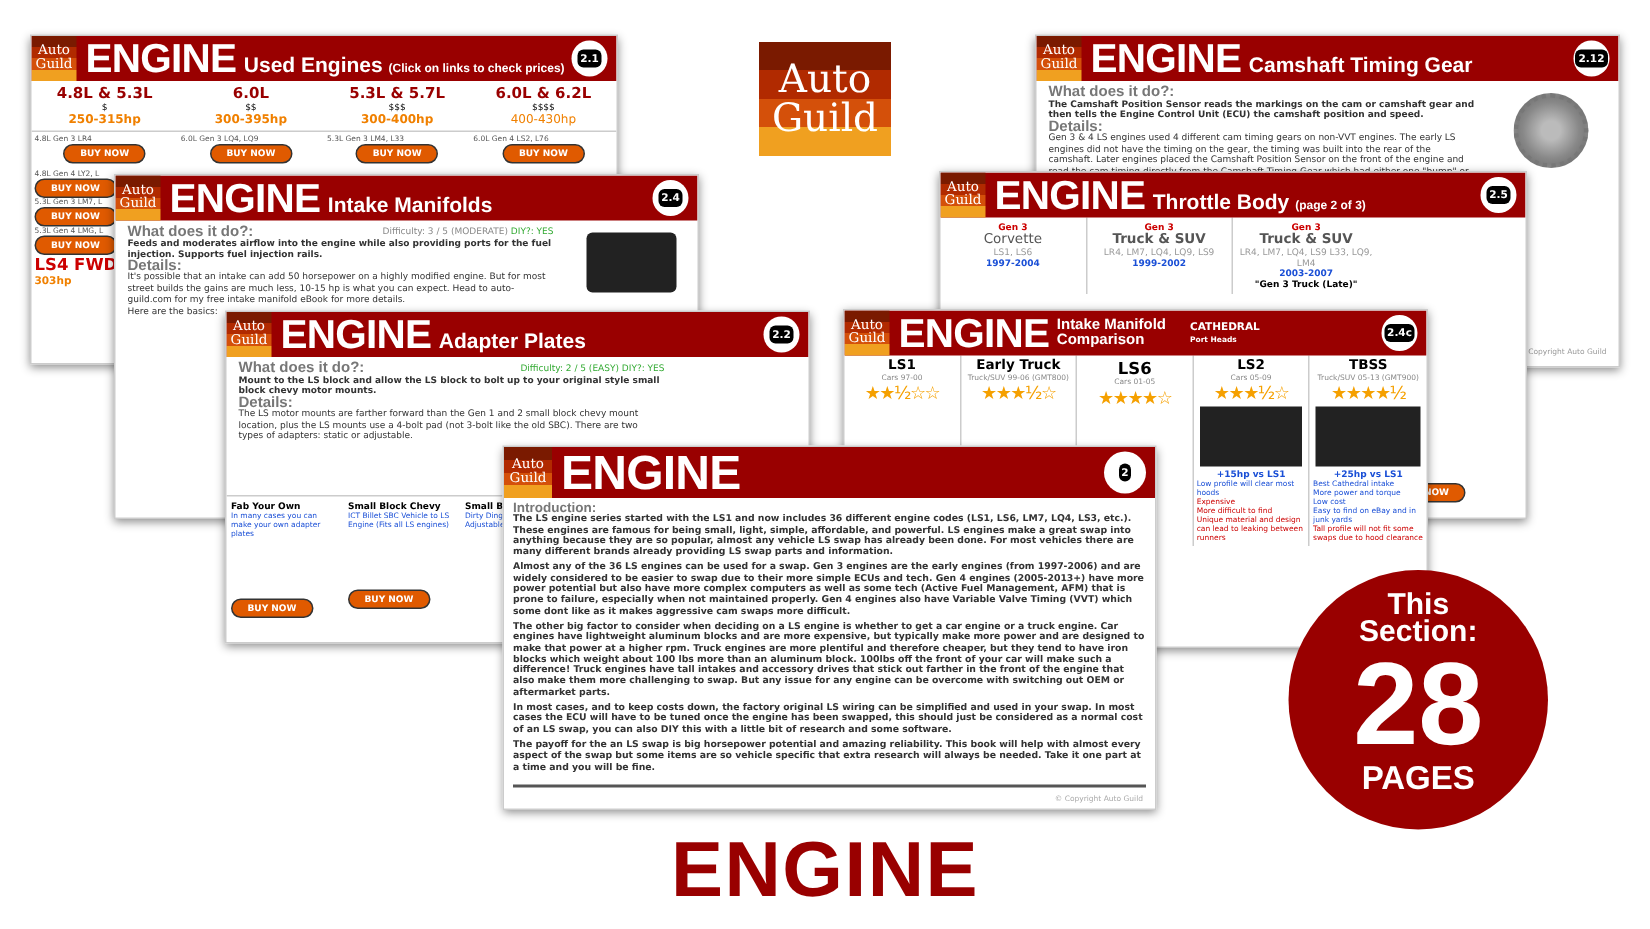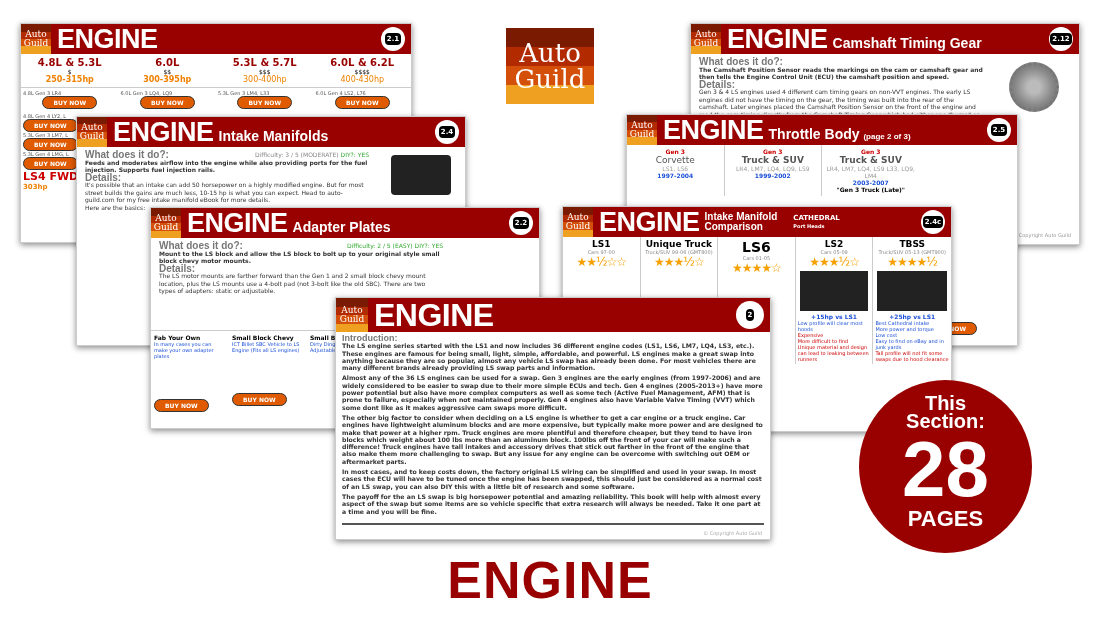--- a/index.html
+++ b/index.html
@@ -27,39 +27,40 @@
   <span>Guild</span>
 </div>
 
 <div class="page" style="left:20px;top:23px;width:392px;height:220px">
   <div class="hdr">
       <div class="logo">
         <span>Auto</span>
         <span>Guild</span>
       </div>
    <span class="eng">ENGINE</span>
+   <span class="sub"><span>Used Engines</span> <small>(Click on links to check prices)</small></span>
    <div class="badge">
         <span>2.1</span>
       </div>
     </div>
   <div style="display:flex;border-bottom:1px solid #ccc">
    <div class="col" style="width:25%;padding:3px">
         <div style="font-weight:700;font-size:10px;color:#990000">4.8L &amp; 5.3L</div>
         <div style="font-size:6px">$</div>
         <div class="org" style="font-size:8px;font-weight:700">250-315hp</div>
       </div>
    <div class="col" style="width:25%;padding:3px">
         <div style="font-weight:700;font-size:10px;color:#990000">6.0L</div>
         <div style="font-size:6px">$$</div>
         <div class="org" style="font-size:8px;font-weight:700">300-395hp</div>
       </div>
    <div class="col" style="width:25%;padding:3px">
         <div style="font-weight:700;font-size:10px;color:#990000">5.3L &amp; 5.7L</div>
         <div style="font-size:6px">$$$</div>
-        <div class="org" style="font-size:8px;font-weight:400">300-400hp</div>
+        <div class="org" style="font-size:8px;font-weight:700">300-400hp</div>
       </div>
    <div class="col" style="width:25%;padding:3px">
         <div style="font-weight:700;font-size:10px;color:#990000">6.0L &amp; 6.2L</div>
         <div style="font-size:6px">$$$$</div>
         <div class="org" style="font-size:8px;font-weight:400">400-430hp</div>
       </div>
   </div>
   <div style="display:flex;font-size:5px;color:#555">
    <div class="col" style="width:25%;padding:2px;text-align:left">
         <div>4.8L  Gen 3  LR4</div>
@@ -214,26 +215,26 @@
         <span>2.4c</span>
       </div>
     </div>
   <div style="display:flex">
    <div class="col" style="width:20%;border-right:1px solid #ccc;padding:2px">
         <div style="font-weight:700;font-size:9px">LS1</div>
         <div style="font-size:5px;color:#888">Cars 97-00</div>
         <div class="stars">★★½☆☆</div>
       </div>
    <div class="col" style="width:20%;border-right:1px solid #ccc;padding:2px">
-        <div style="font-weight:700;font-size:9px">Unique Truck</div>
+        <div style="font-weight:700;font-size:9px">Early Truck</div>
         <div style="font-size:5px;color:#888">Truck/SUV 99-06 (GMT800)</div>
         <div class="stars">★★★½☆</div>
       </div>
    <div class="col" style="width:20%;border-right:1px solid #ccc;padding:2px">
-        <div style="font-weight:700;font-size:14px">LS6</div>
+        <div style="font-weight:700;font-size:11px">LS6</div>
         <div style="font-size:5px;color:#888">Cars 01-05</div>
         <div class="stars">★★★★☆</div>
       </div>
    <div class="col" style="width:20%;border-right:1px solid #ccc;padding:2px">
         <div style="font-weight:700;font-size:9px">LS2</div>
         <div style="font-size:5px;color:#888">Cars 05-09</div>
         <div class="stars">★★★½☆</div>
         <div style="height:40px;background:#222;margin:2px"></div>
         <div class="blu" style="font-size:6px;font-weight:700">+15hp vs LS1</div>
         <div class="blu" style="font-size:5px;text-align:left">Low profile will clear most hoods</div>

